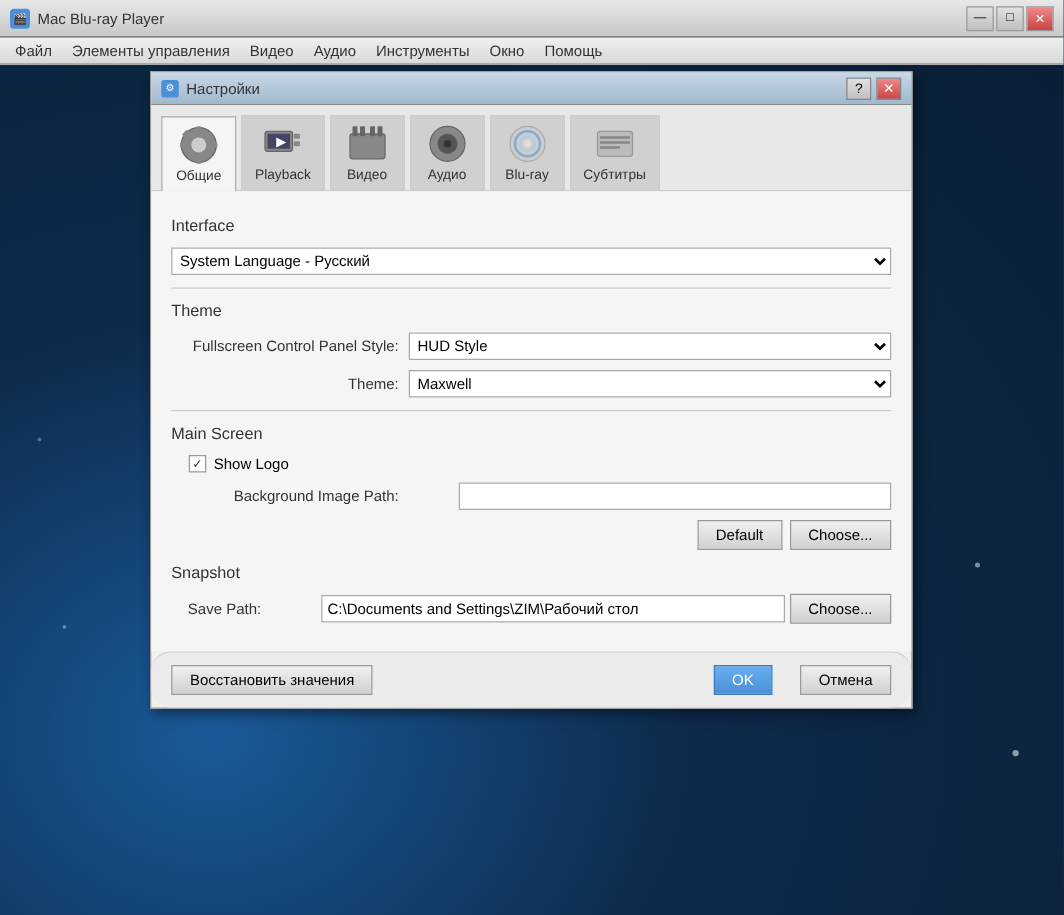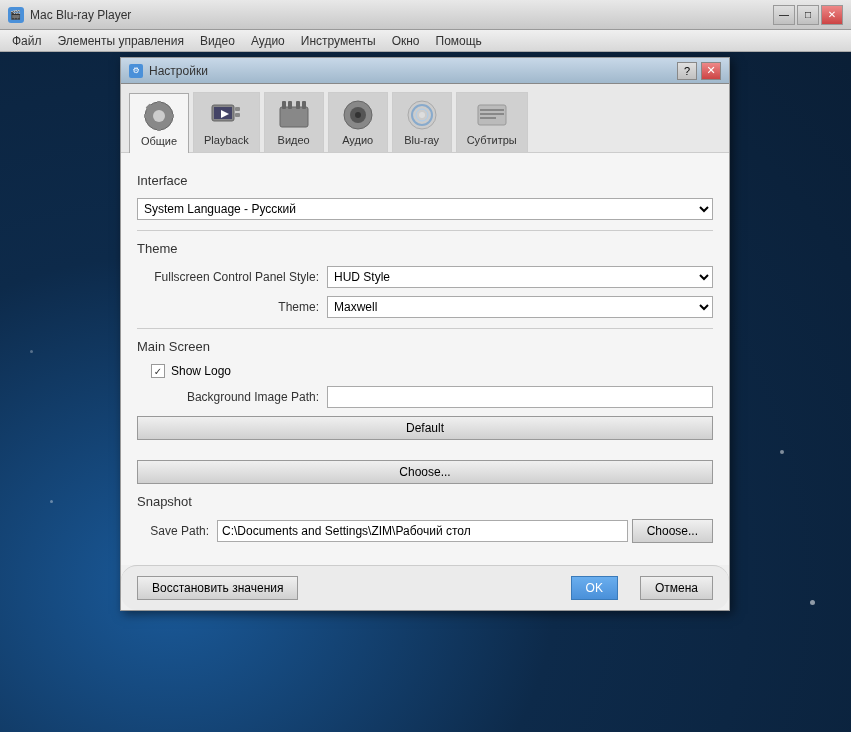--- a/index.html
+++ b/index.html
@@ -220,29 +220,29 @@
       color: #333;
     }
 
     .path-input {
       flex: 1;
       height: 22px;
       background: white;
       border: 1px solid #aaa;
       padding: 2px 4px;
       font-size: 12px;
+      margin-left: 40px;
     }
 
     
     .buttons-right {
       display: flex;
       justify-content: flex-end;
-      gap: 20px;
+      gap: 6px;
       margin-bottom: 10px;
-      flex-direction: column;
     }
 
     .btn {
       height: 24px;
       padding: 0 14px;
       background: linear-gradient(to bottom, #f0f0f0, #d0d0d0);
       border: 1px solid #999;
       font-size: 12px;
       cursor: pointer;
       display: flex; align-items: center; justify-content: center;

